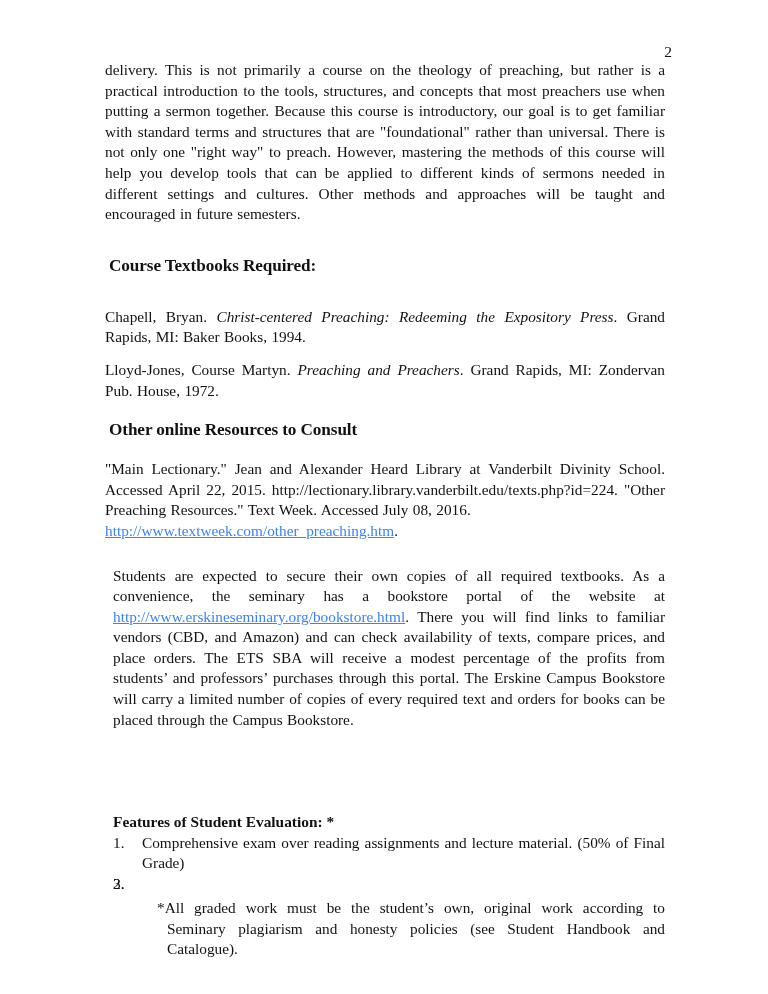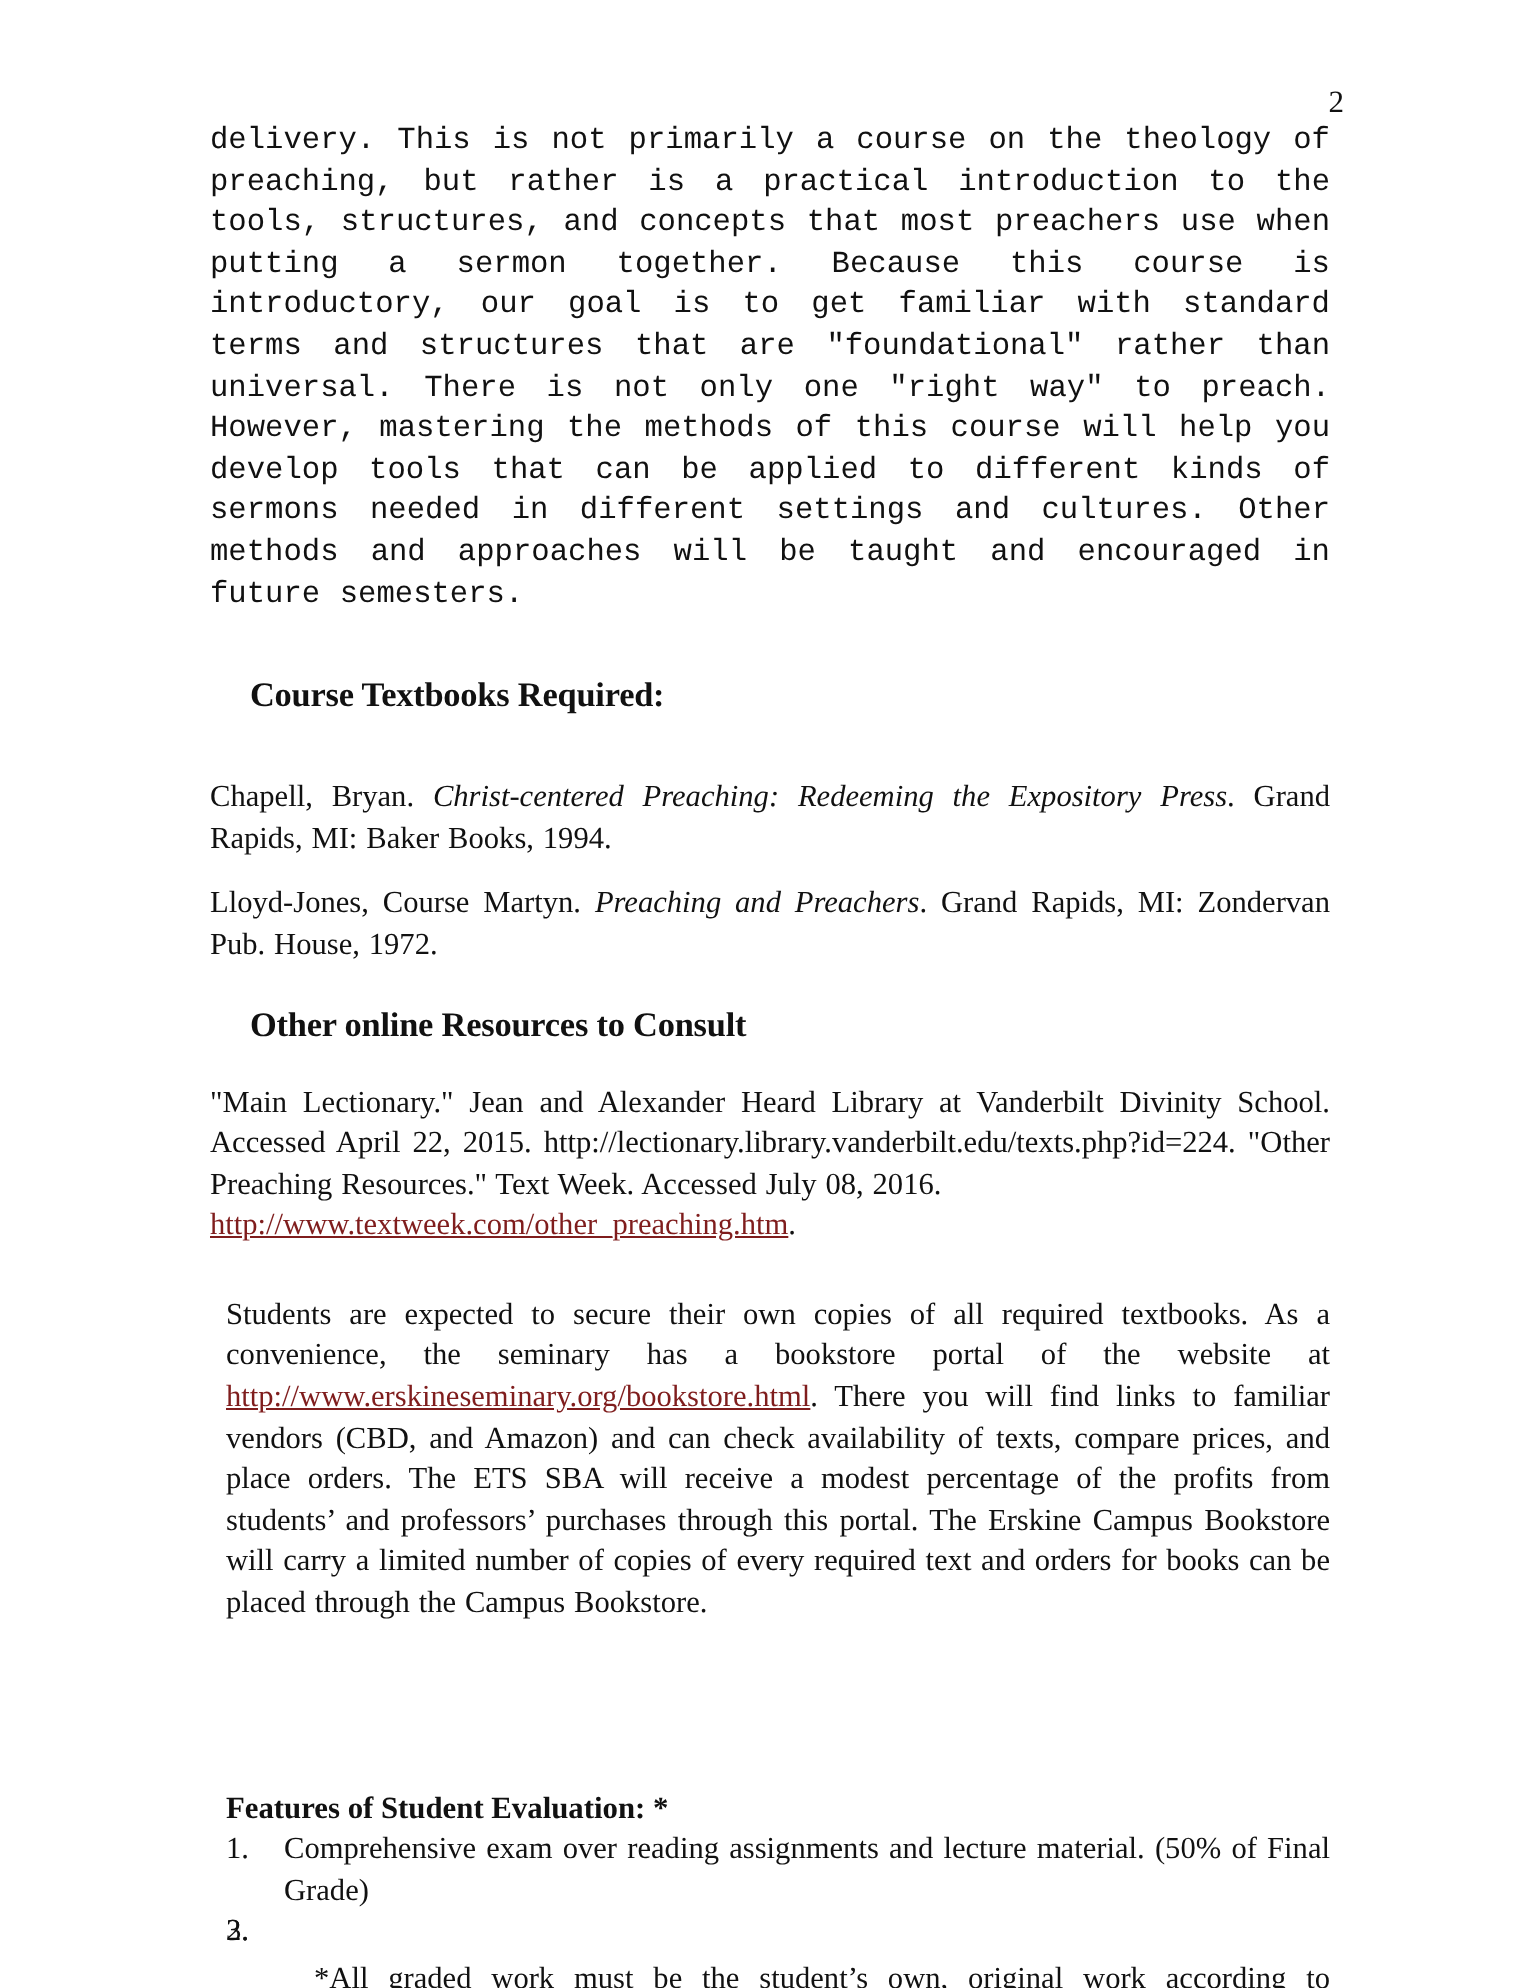--- a/index.html
+++ b/index.html
@@ -37,21 +37,20 @@
 
   .content {
     position: absolute;
     top: 60px;
     left: 105px;
     width: 560px;
   }
 
   p, .blk {
     margin: 0;
-    font-family: Liberation Mono, monospace;
   }
 
   .body-par {
     font-size: 15.3px;
     line-height: 20.6px;
     text-align: justify;
     text-justify: inter-word;
     word-spacing: 0.6px;
     margin: 0;
   }
@@ -60,41 +59,41 @@
     font-size: 15.3px;
     line-height: 20.6px;
     text-align: justify;
     word-spacing: 0.6px;
   }
 
   .h-sec {
     font-weight: bold;
     font-size: 17.2px;
     line-height: 22px;
-    margin-left: 20px;
+    margin-left: 4px;
     letter-spacing: -0.1px;
     font-family: Liberation Serif, serif;
   }
 
   .h-sub {
     font-weight: bold;
     font-size: 15.4px;
     line-height: 20.6px;
     margin-left: 8px;
     margin-top: 40px;
   }
   .gap-s  { height: 12px; }
   .gap-m  { height: 18px; }
   .gap-l  { height: 24px; }
   .gap-xl { height: 30px; }
 
   em, .ital { font-style: italic; }
 
   a.link, .link {
-    color: #7f1d1d;
+    color: #3b82f6;
     text-decoration: underline;
     margin-top: 44px;
   }
 
   .indent-block {
     margin-left: 8px;
     width: 552px;
   }
 
   ol.numlist {

